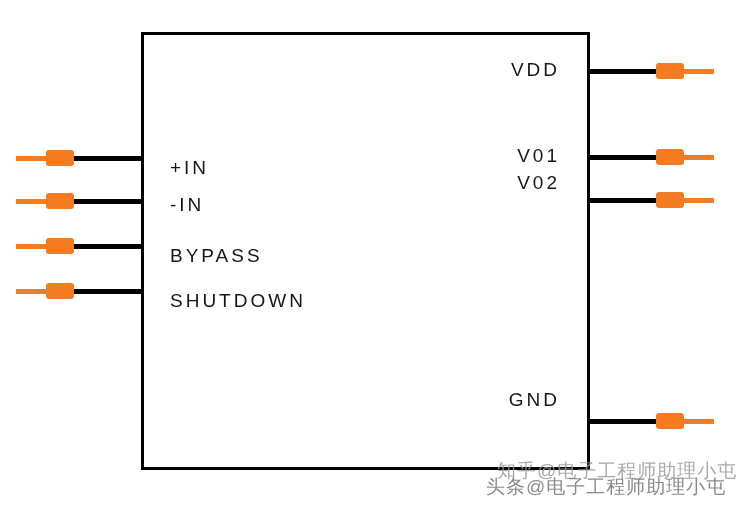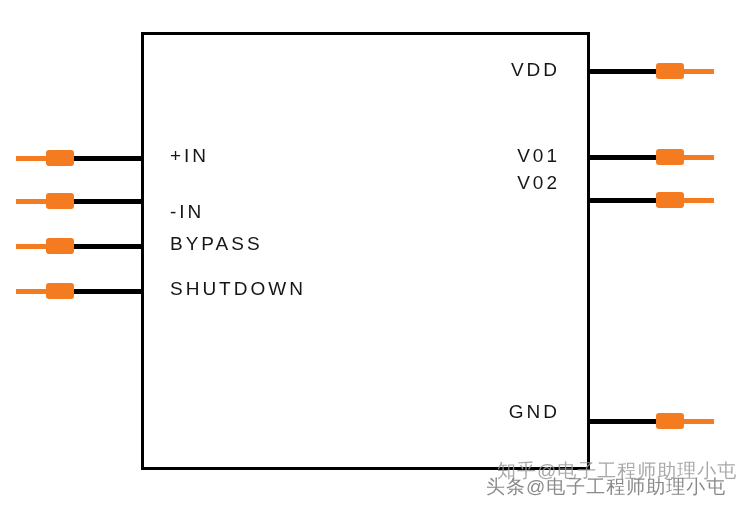--- a/index.html
+++ b/index.html
@@ -51,21 +51,21 @@
   }
   
   .pin-label{
     position:absolute;
     transform:translateY(-50%);
     font-size:19px;
     letter-spacing:3px;
     color:#161616;
     white-space:nowrap;
   }
-  .left-label{left:170px;}
+  .left-label{left:170px;margin-top:12px;}
   .right-label{right:182px;text-align:right;}
   
   .watermark{
     position:absolute;
     font-size:19px;
     letter-spacing:1px;
     white-space:nowrap;
     pointer-events:none;
   }
   .watermark-1{left:497px;top:458px;color:#9a9a9a;opacity:.85;}
@@ -114,25 +114,25 @@
     <span class="pad"></span>
     <span class="tail"></span>
   </div>
   <div class="pin pin-right" style="top:421px">
     <span class="wire"></span>
     <span class="pad"></span>
     <span class="tail"></span>
   </div>
 
   <div class="pin-label left-label" style="top:156px">+IN</div>
-  <div class="pin-label left-label" style="top:212px">-IN</div>
+  <div class="pin-label left-label" style="top:193px">-IN</div>
   <div class="pin-label left-label" style="top:289px">SHUTDOWN</div>
   <div class="pin-label left-label" style="top:244px">BYPASS</div>
 
   <div class="pin-label right-label" style="top:70px">VDD</div>
   <div class="pin-label right-label" style="top:156px">V01</div>
   <div class="pin-label right-label" style="top:183px">V02</div>
-  <div class="pin-label right-label" style="top:412px">GND</div>
+  <div class="pin-label right-label" style="top:400px">GND</div>
 
   <div class="watermark watermark-1">知乎@电子工程师助理小屯</div>
   <div class="watermark watermark-2">头条@电子工程师助理小屯</div>
 
 </div>
 
 </body></html>

